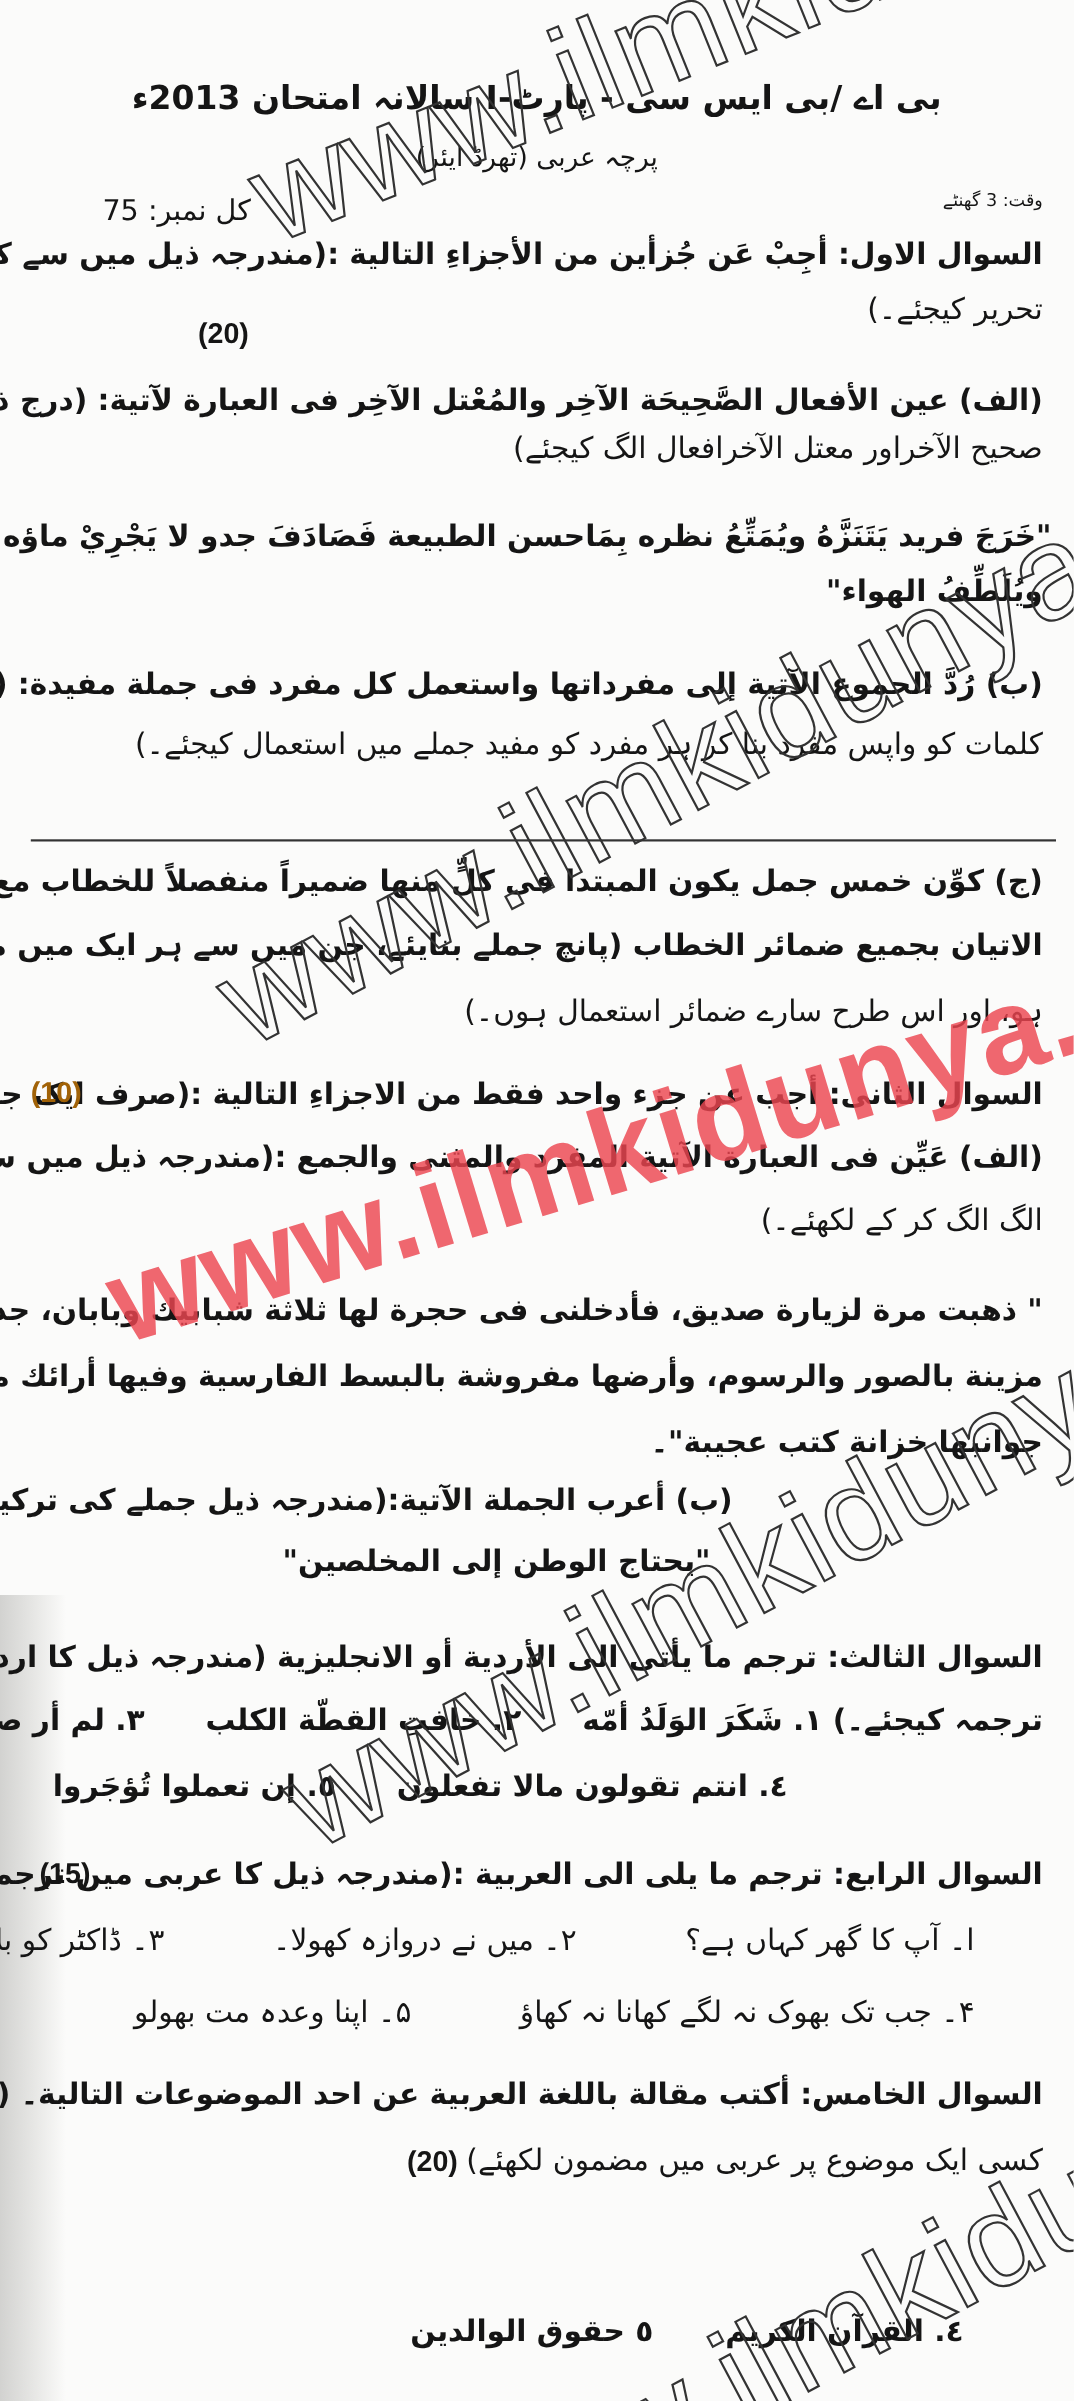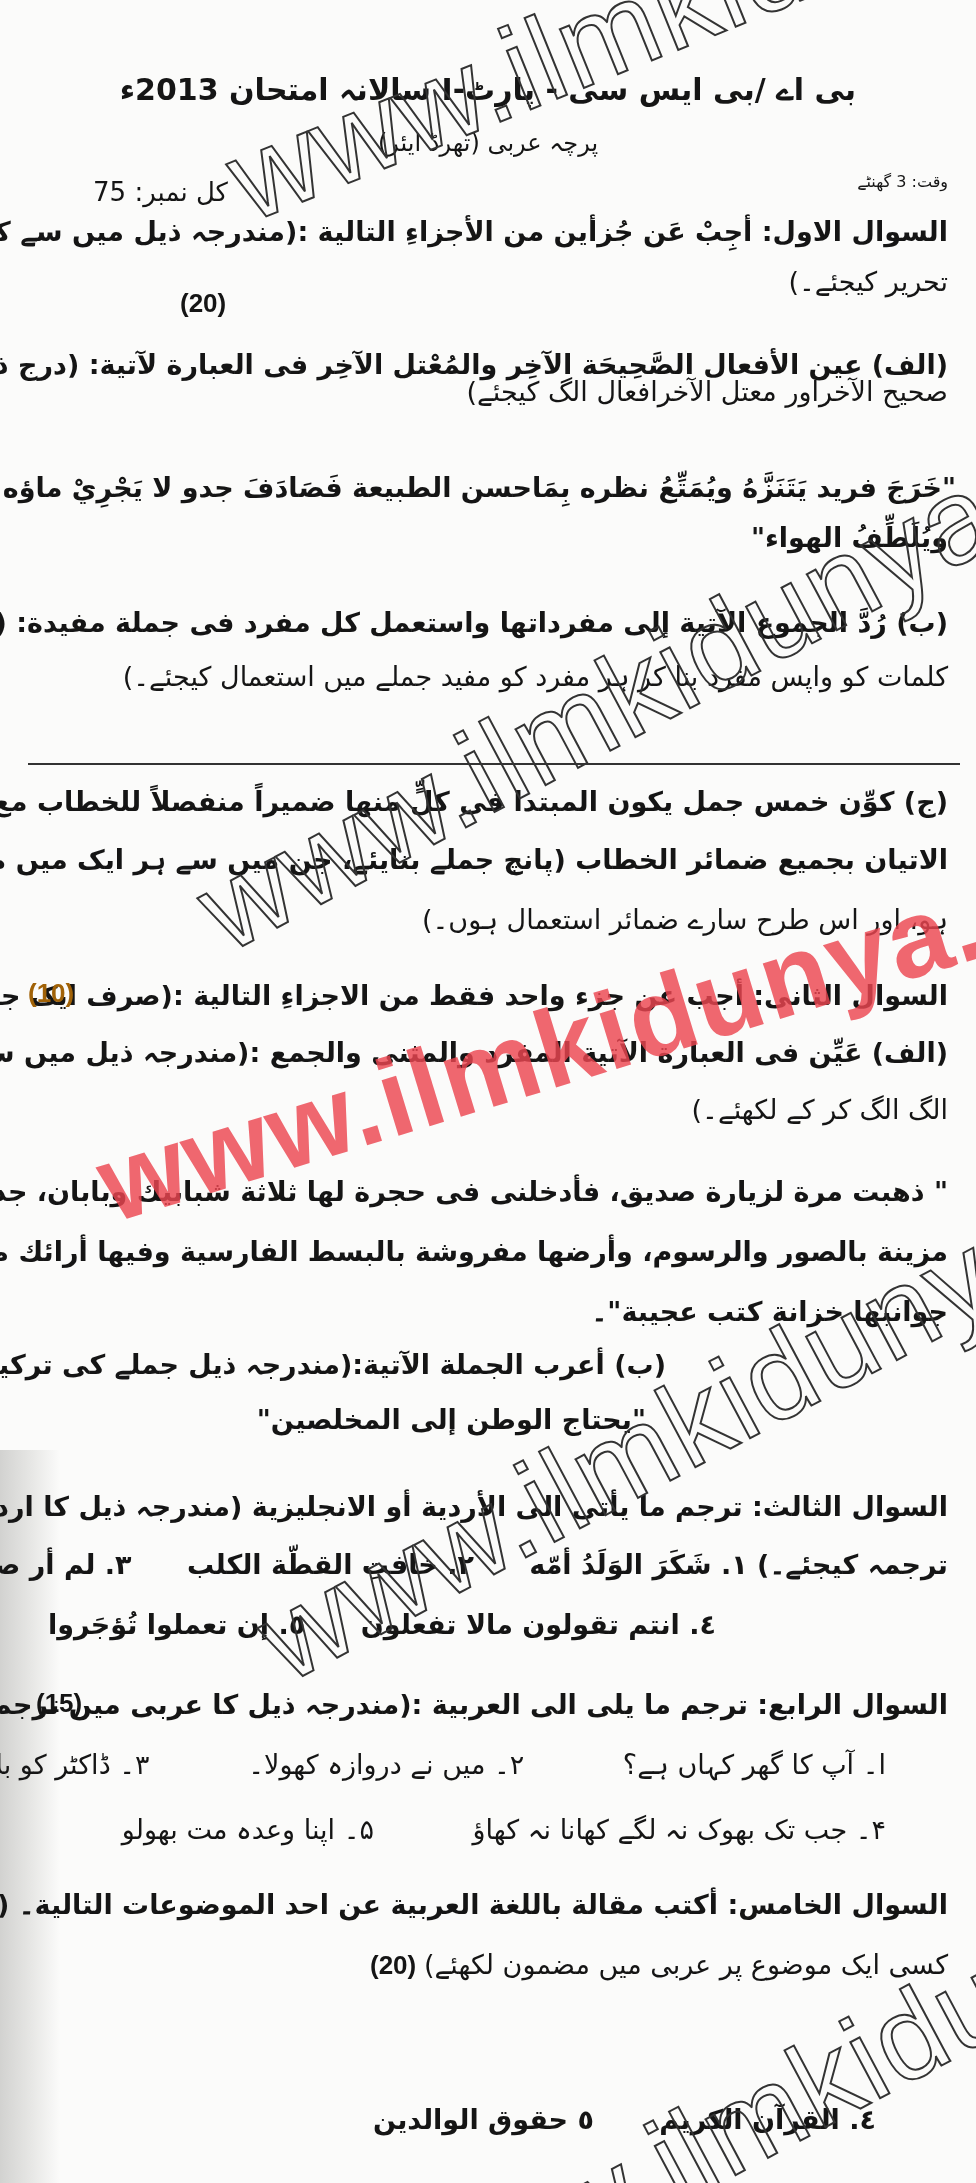--- a/index.html
+++ b/index.html
@@ -43,21 +43,21 @@
   <div class="line center" style="top:70px;font-size:30px;left:200px;right:120px;">بی اے /بی ایس سی - پارٹ-I سالانہ امتحان 2013ء</div>
   <div class="line center light" style="top:123px;font-size:24px;left:300px;right:300px;">پرچہ عربی (تھرڈ ایئر)</div>
   <div class="line light" style="top:162px;font-size:16px;">وقت: 3 گھنٹے</div>
   <div class="line light" style="top:172px;left:28px;right:auto;width:200px;text-align:right;font-size:26px;">کل نمبر: 75</div>
 
   <div class="line" style="top:212px;">السوال الاول: أجِبْ عَن جُزأين من الأجزاءِ التالية :(مندرجہ ذیل میں سے کسی دو اجزاء کا جواب</div>
   <div class="line light" style="top:262px;">تحریر کیجئے۔)</div>
   <div class="marks" style="left:180px;top:288px;">(20)</div>
 
   <div class="line" style="top:345px;">(الف) عين الأفعال الصَّحِيحَة الآخِر والمُعْتل الآخِر فی العبارة لآتية: (درج ذیل عبارت میں</div>
-  <div class="line light" style="top:372px;">صحیح الآخراور معتل الآخرافعال الگ کیجئے)</div>
+  <div class="line light" style="top:388px;">صحیح الآخراور معتل الآخرافعال الگ کیجئے)</div>
   <div class="line" style="top:468px;right:20px;">"خَرَجَ فريد يَتَنَزَّهُ ويُمَتِّعُ نظره بِمَاحسن الطبيعة فَصَادَفَ جدو لا يَجْرِيْ ماؤه فَيُرْوِي الزرع</div>
   <div class="line" style="top:518px;">ويُلَطِّفُ الهواء"</div>
 
   <div class="line" style="top:603px;">(ب)      رُدَّ الجموع الآتية إلى مفرداتها واستعمل كل مفرد فی جملة مفيدة: (مندرجہ ذیل جمع</div>
   <div class="line light" style="top:657px;">کلمات کو واپس مفرد بنا کر ہر مفرد کو مفید جملے میں استعمال کیجئے۔)</div>
 
   <div class="rule"></div>
 
   <div class="line" style="top:782px;">(ج)      كوِّن خمس جمل يكون المبتدا فی كلٍّ منها ضميراً منفصلاً للخطاب مع</div>
   <div class="line" style="top:840px;">الاتيان بجميع ضمائر الخطاب (پانچ جملے بنایئے، جن میں سے ہر ایک میں مبتداء ضمیر مخاطب منفصل</div>

